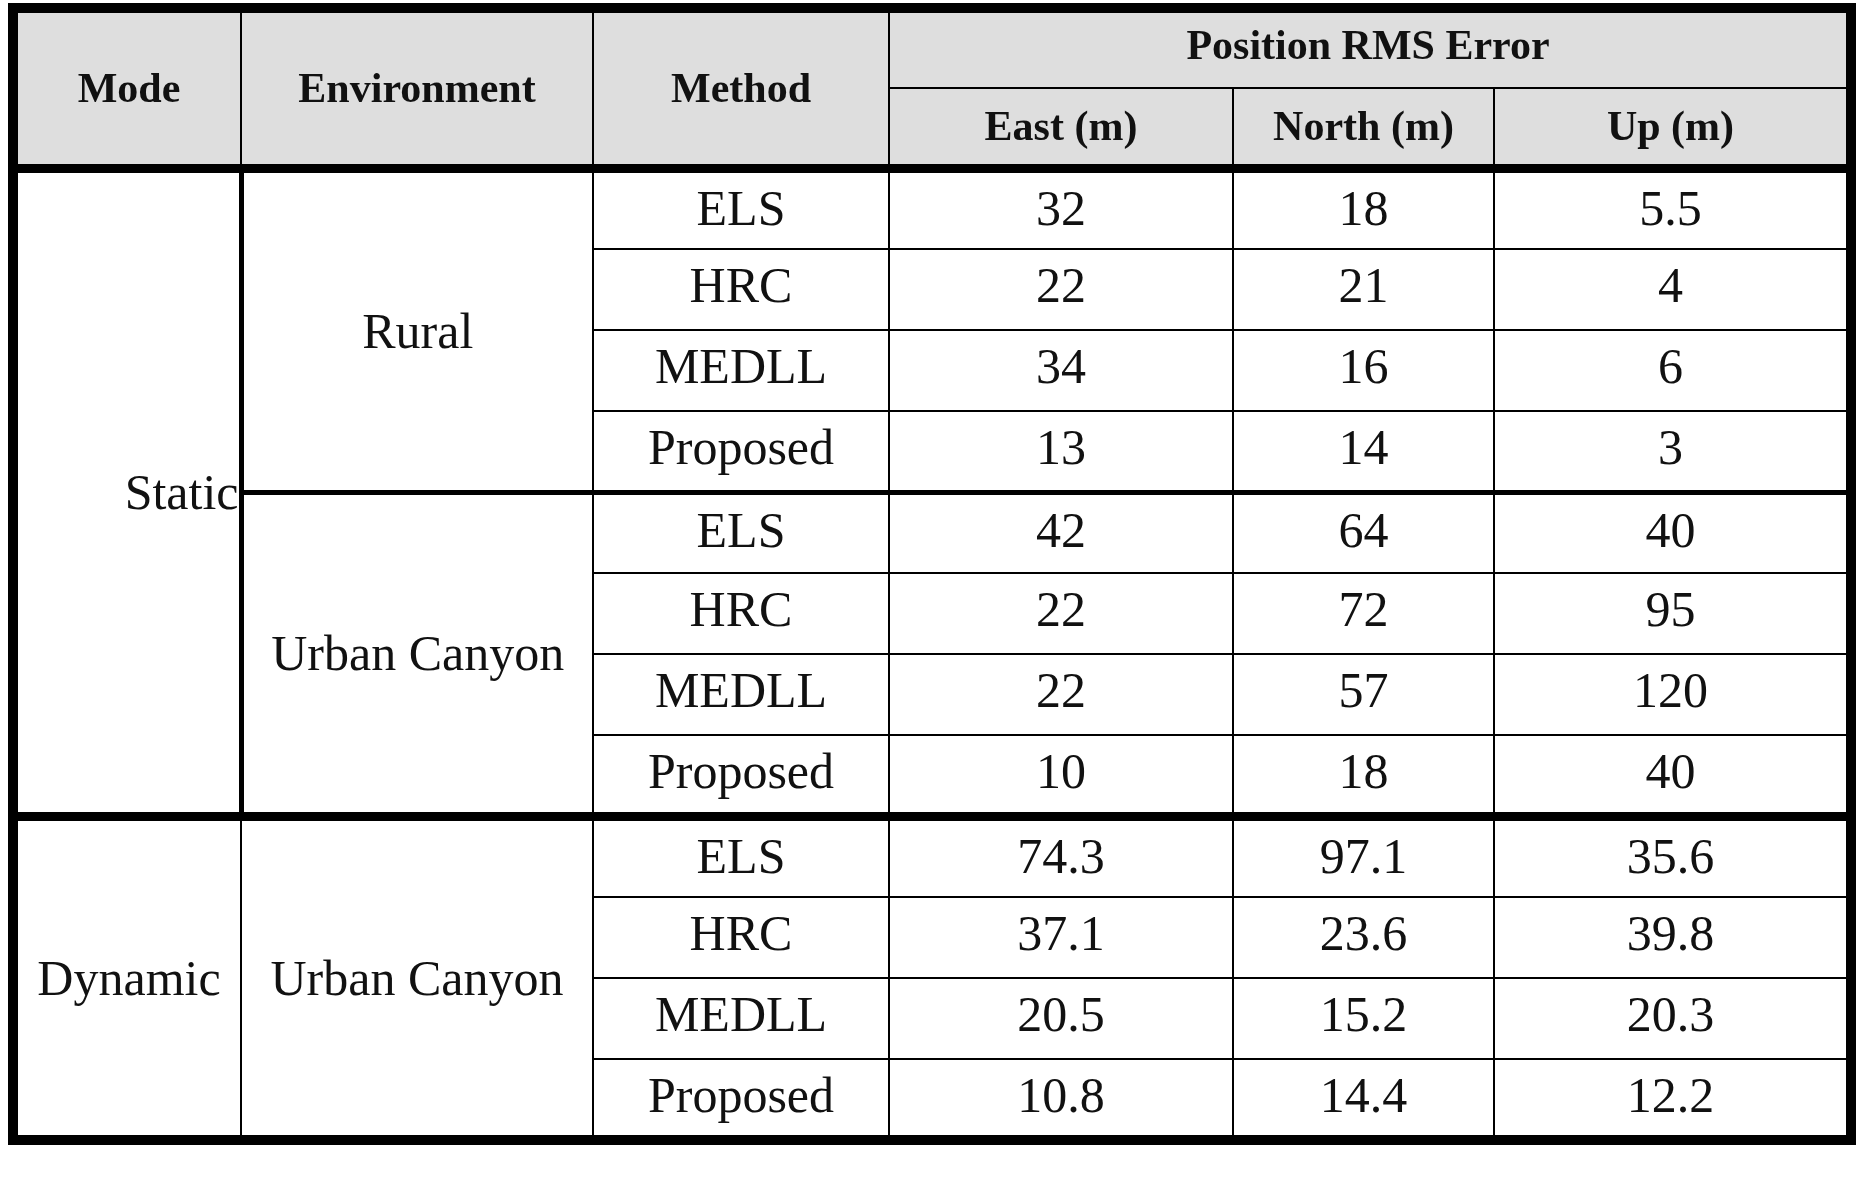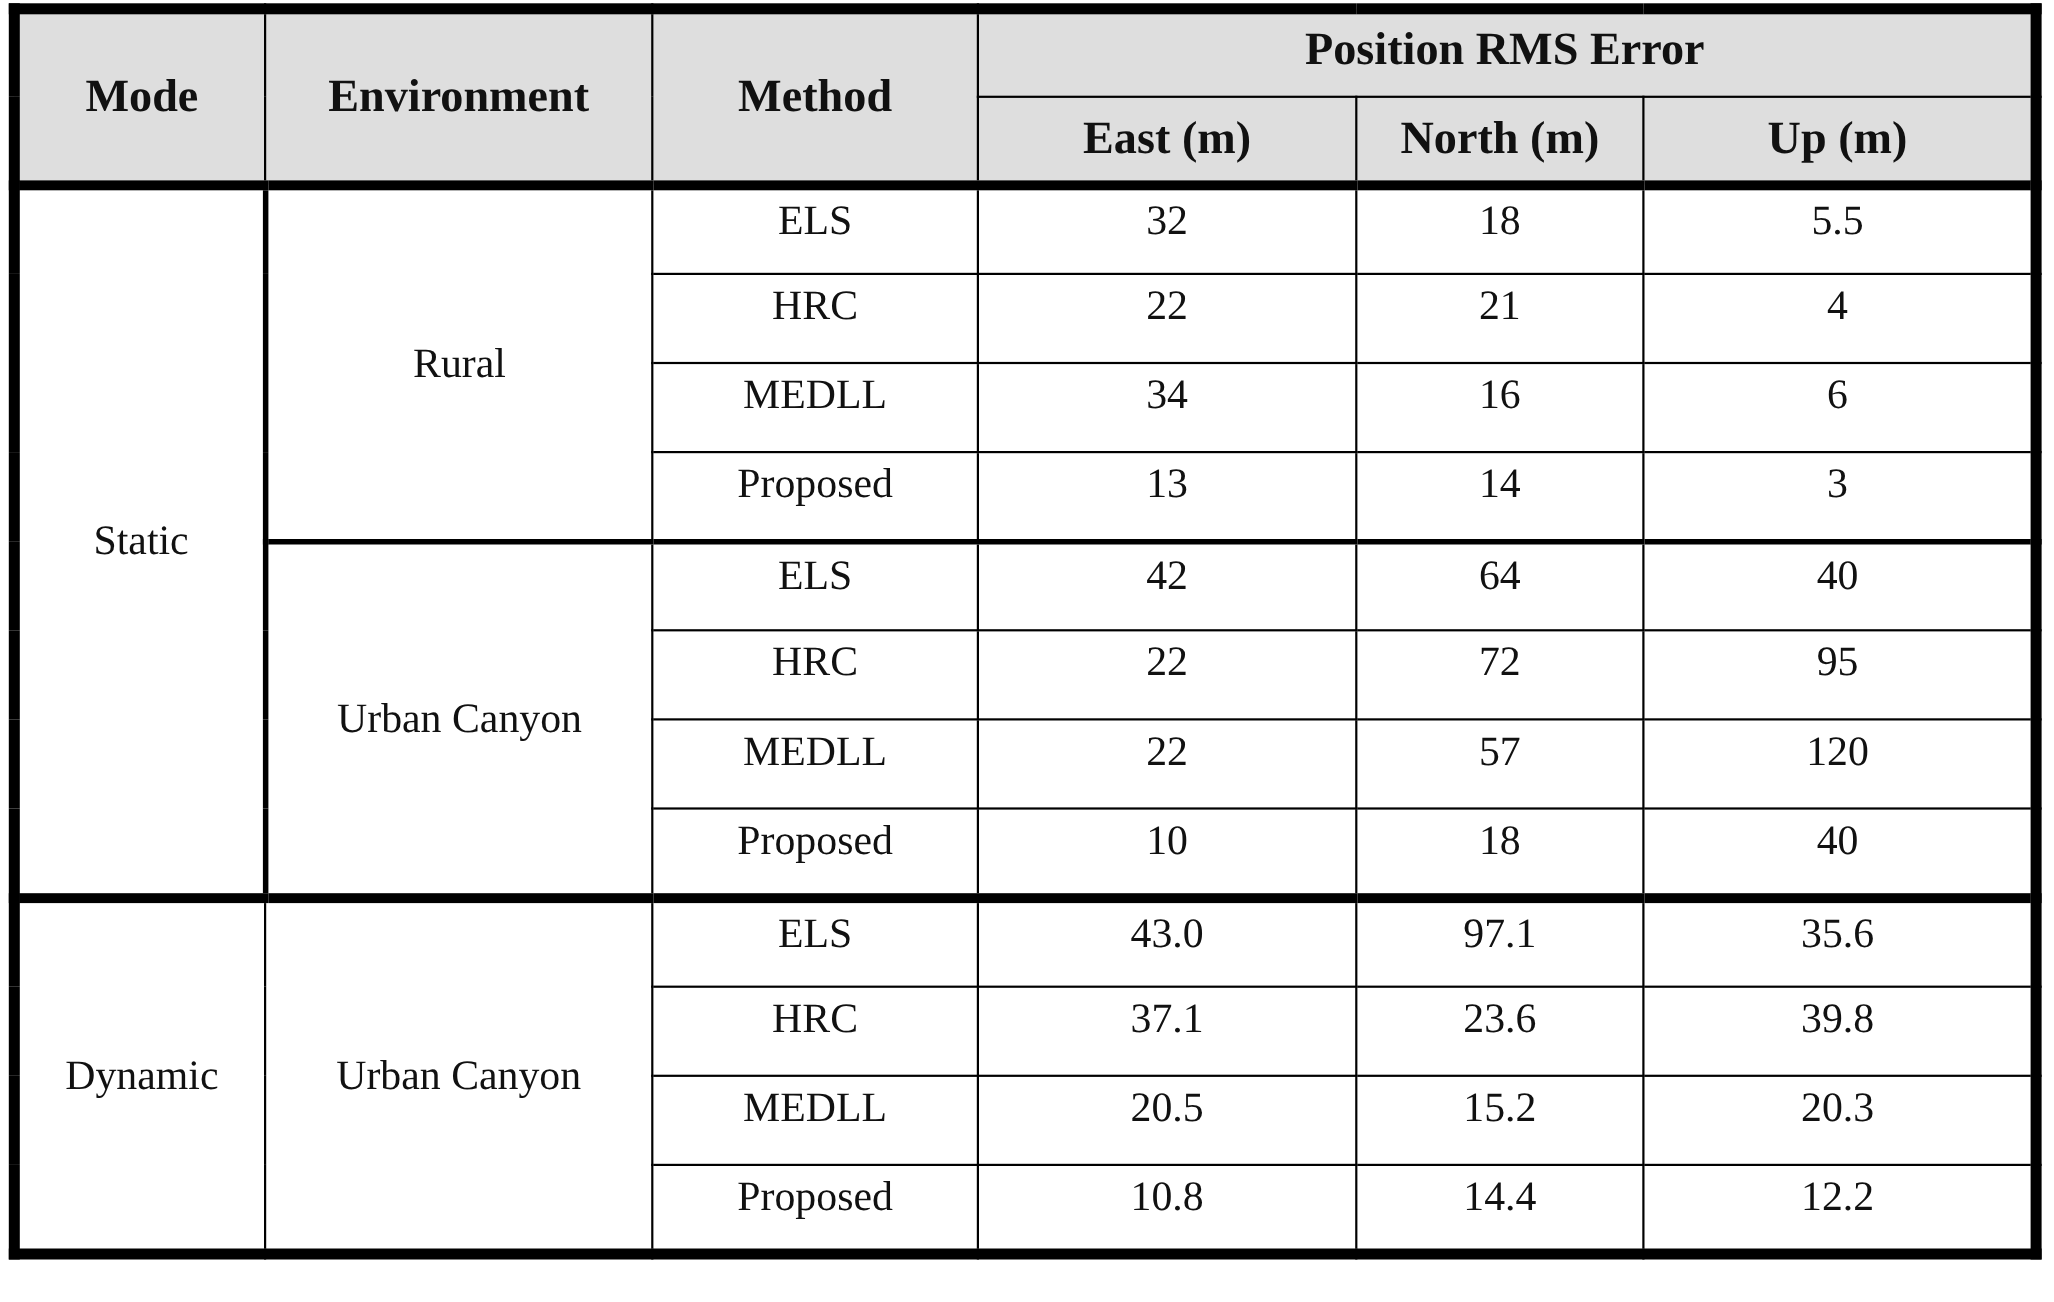--- a/index.html
+++ b/index.html
@@ -18,21 +18,21 @@
     vertical-align: middle;
     padding: 0;
     box-sizing: border-box;
   }
   .tbl th {
     background: #dedede;
     font-weight: bold;
     font-size: 42px;
   }
   .tbl td {
-    font-size: 38px;
+    font-size: 50px;
     font-weight: normal;
     background: #ffffff;
   }
   .tbl tr.hdr1 th { height: 80px; }
   .tbl tr.hdr2 th { height: 80px; }
   .tbl tr.hdr2 th { border-bottom: 9px solid #000; text-align: center; }
   .tbl th.span2 { border-bottom: 9px solid #000; }
   .tbl td.val { vertical-align: top; padding-top: 6px; }
   .tbl tr.datarow td { height: 81px; }
   .tbl tr.grp-end td.g { border-bottom: 5px solid #000; }
@@ -62,21 +62,21 @@
     </tr>
     <tr class="hdr2">
       <th>East (m)</th>
       <th>North (m)</th>
       <th>Up (m)</th>
     </tr>
   </thead>
   <tbody>
 
     <tr class="datarow">
-      <td rowspan="8" class="modecell mode-static" style="border-bottom:9px solid #000;">Static</td>
+      <td rowspan="8" class="modecell mode-static" style="border-bottom:9px solid #000;text-align:right;">Static</td>
       <td rowspan="4" class="envcell" style="border-bottom:5px solid #000;border-left:5px solid #000;text-align:center;">Rural</td>
       <td class="val">ELS</td>
       <td class="val">32</td>
       <td class="val">18</td>
       <td class="val">5.5</td>
     </tr>
     <tr class="datarow">
       <td class="val">HRC</td>
       <td class="val">22</td>
       <td class="val">21</td>
@@ -118,21 +118,21 @@
       <td class="val">Proposed</td>
       <td class="val">10</td>
       <td class="val">18</td>
       <td class="val">40</td>
     </tr>
 
     <tr class="datarow">
       <td rowspan="4" class="modecell">Dynamic</td>
       <td rowspan="4" class="envcell">Urban Canyon</td>
       <td class="val">ELS</td>
-      <td class="val">43.0</td>
+      <td class="val">74.3</td>
       <td class="val">97.1</td>
       <td class="val">35.6</td>
     </tr>
     <tr class="datarow">
       <td class="val">HRC</td>
       <td class="val">37.1</td>
       <td class="val">23.6</td>
       <td class="val">39.8</td>
     </tr>
     <tr class="datarow">

